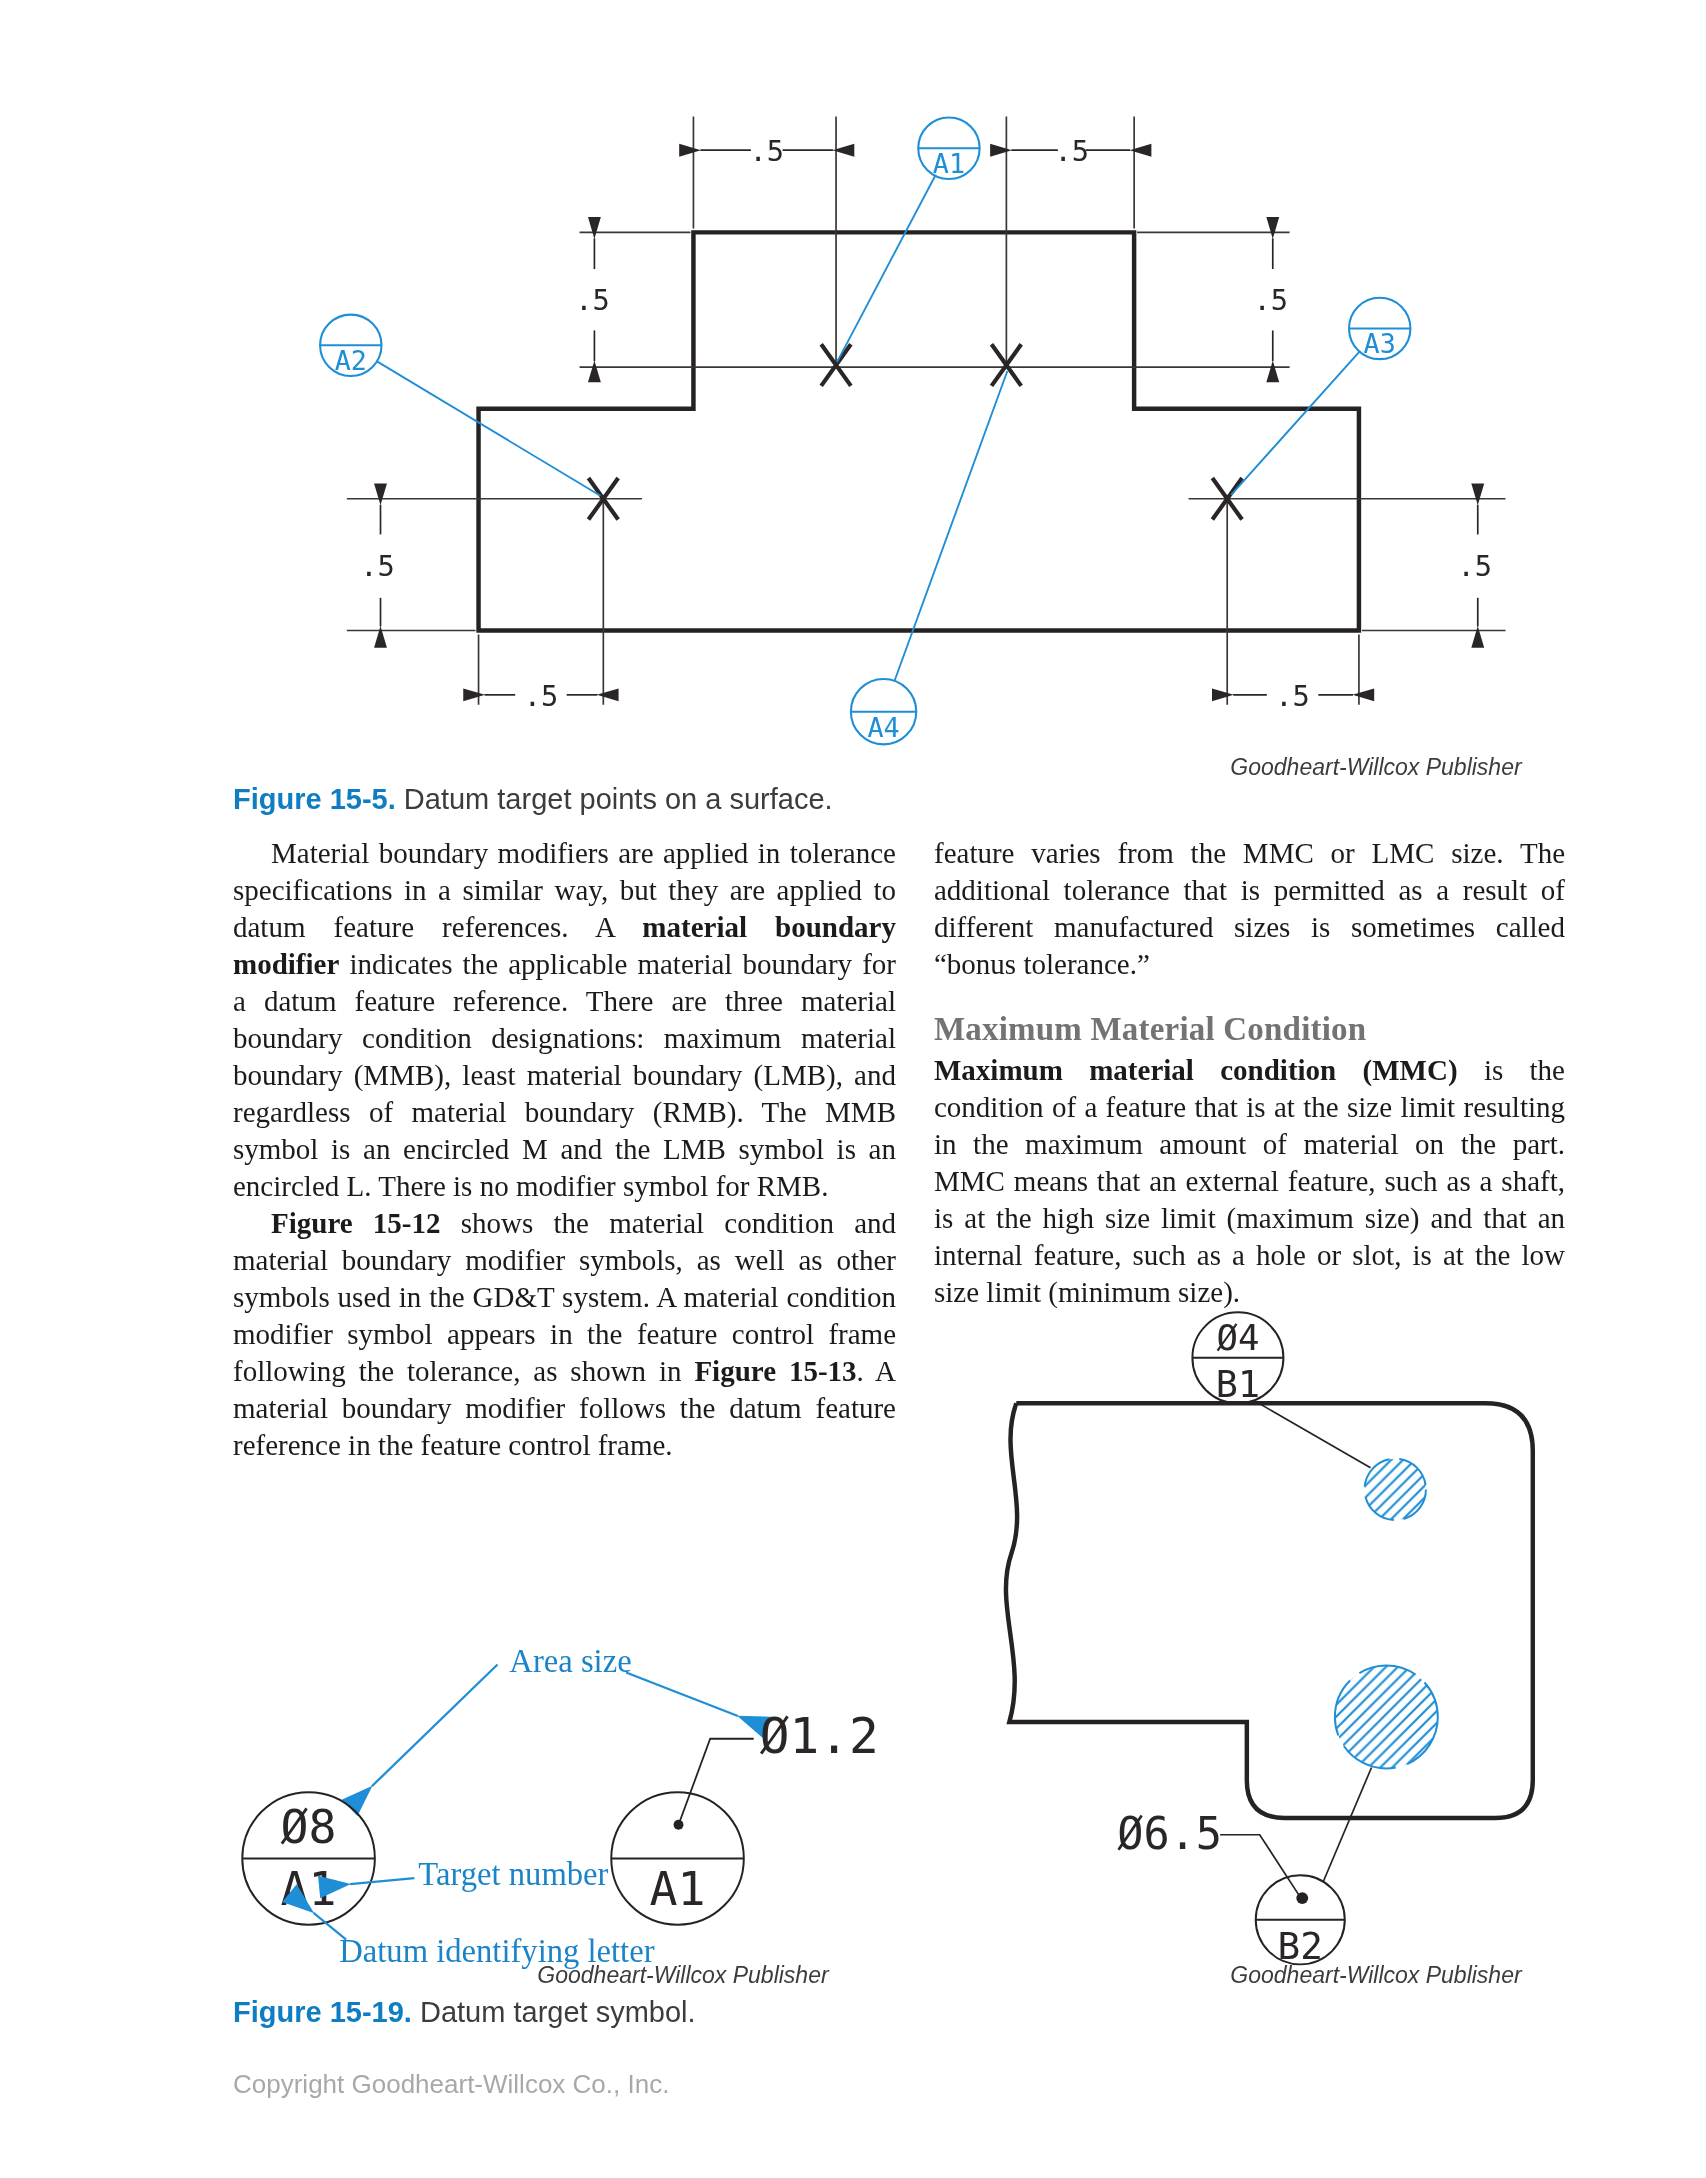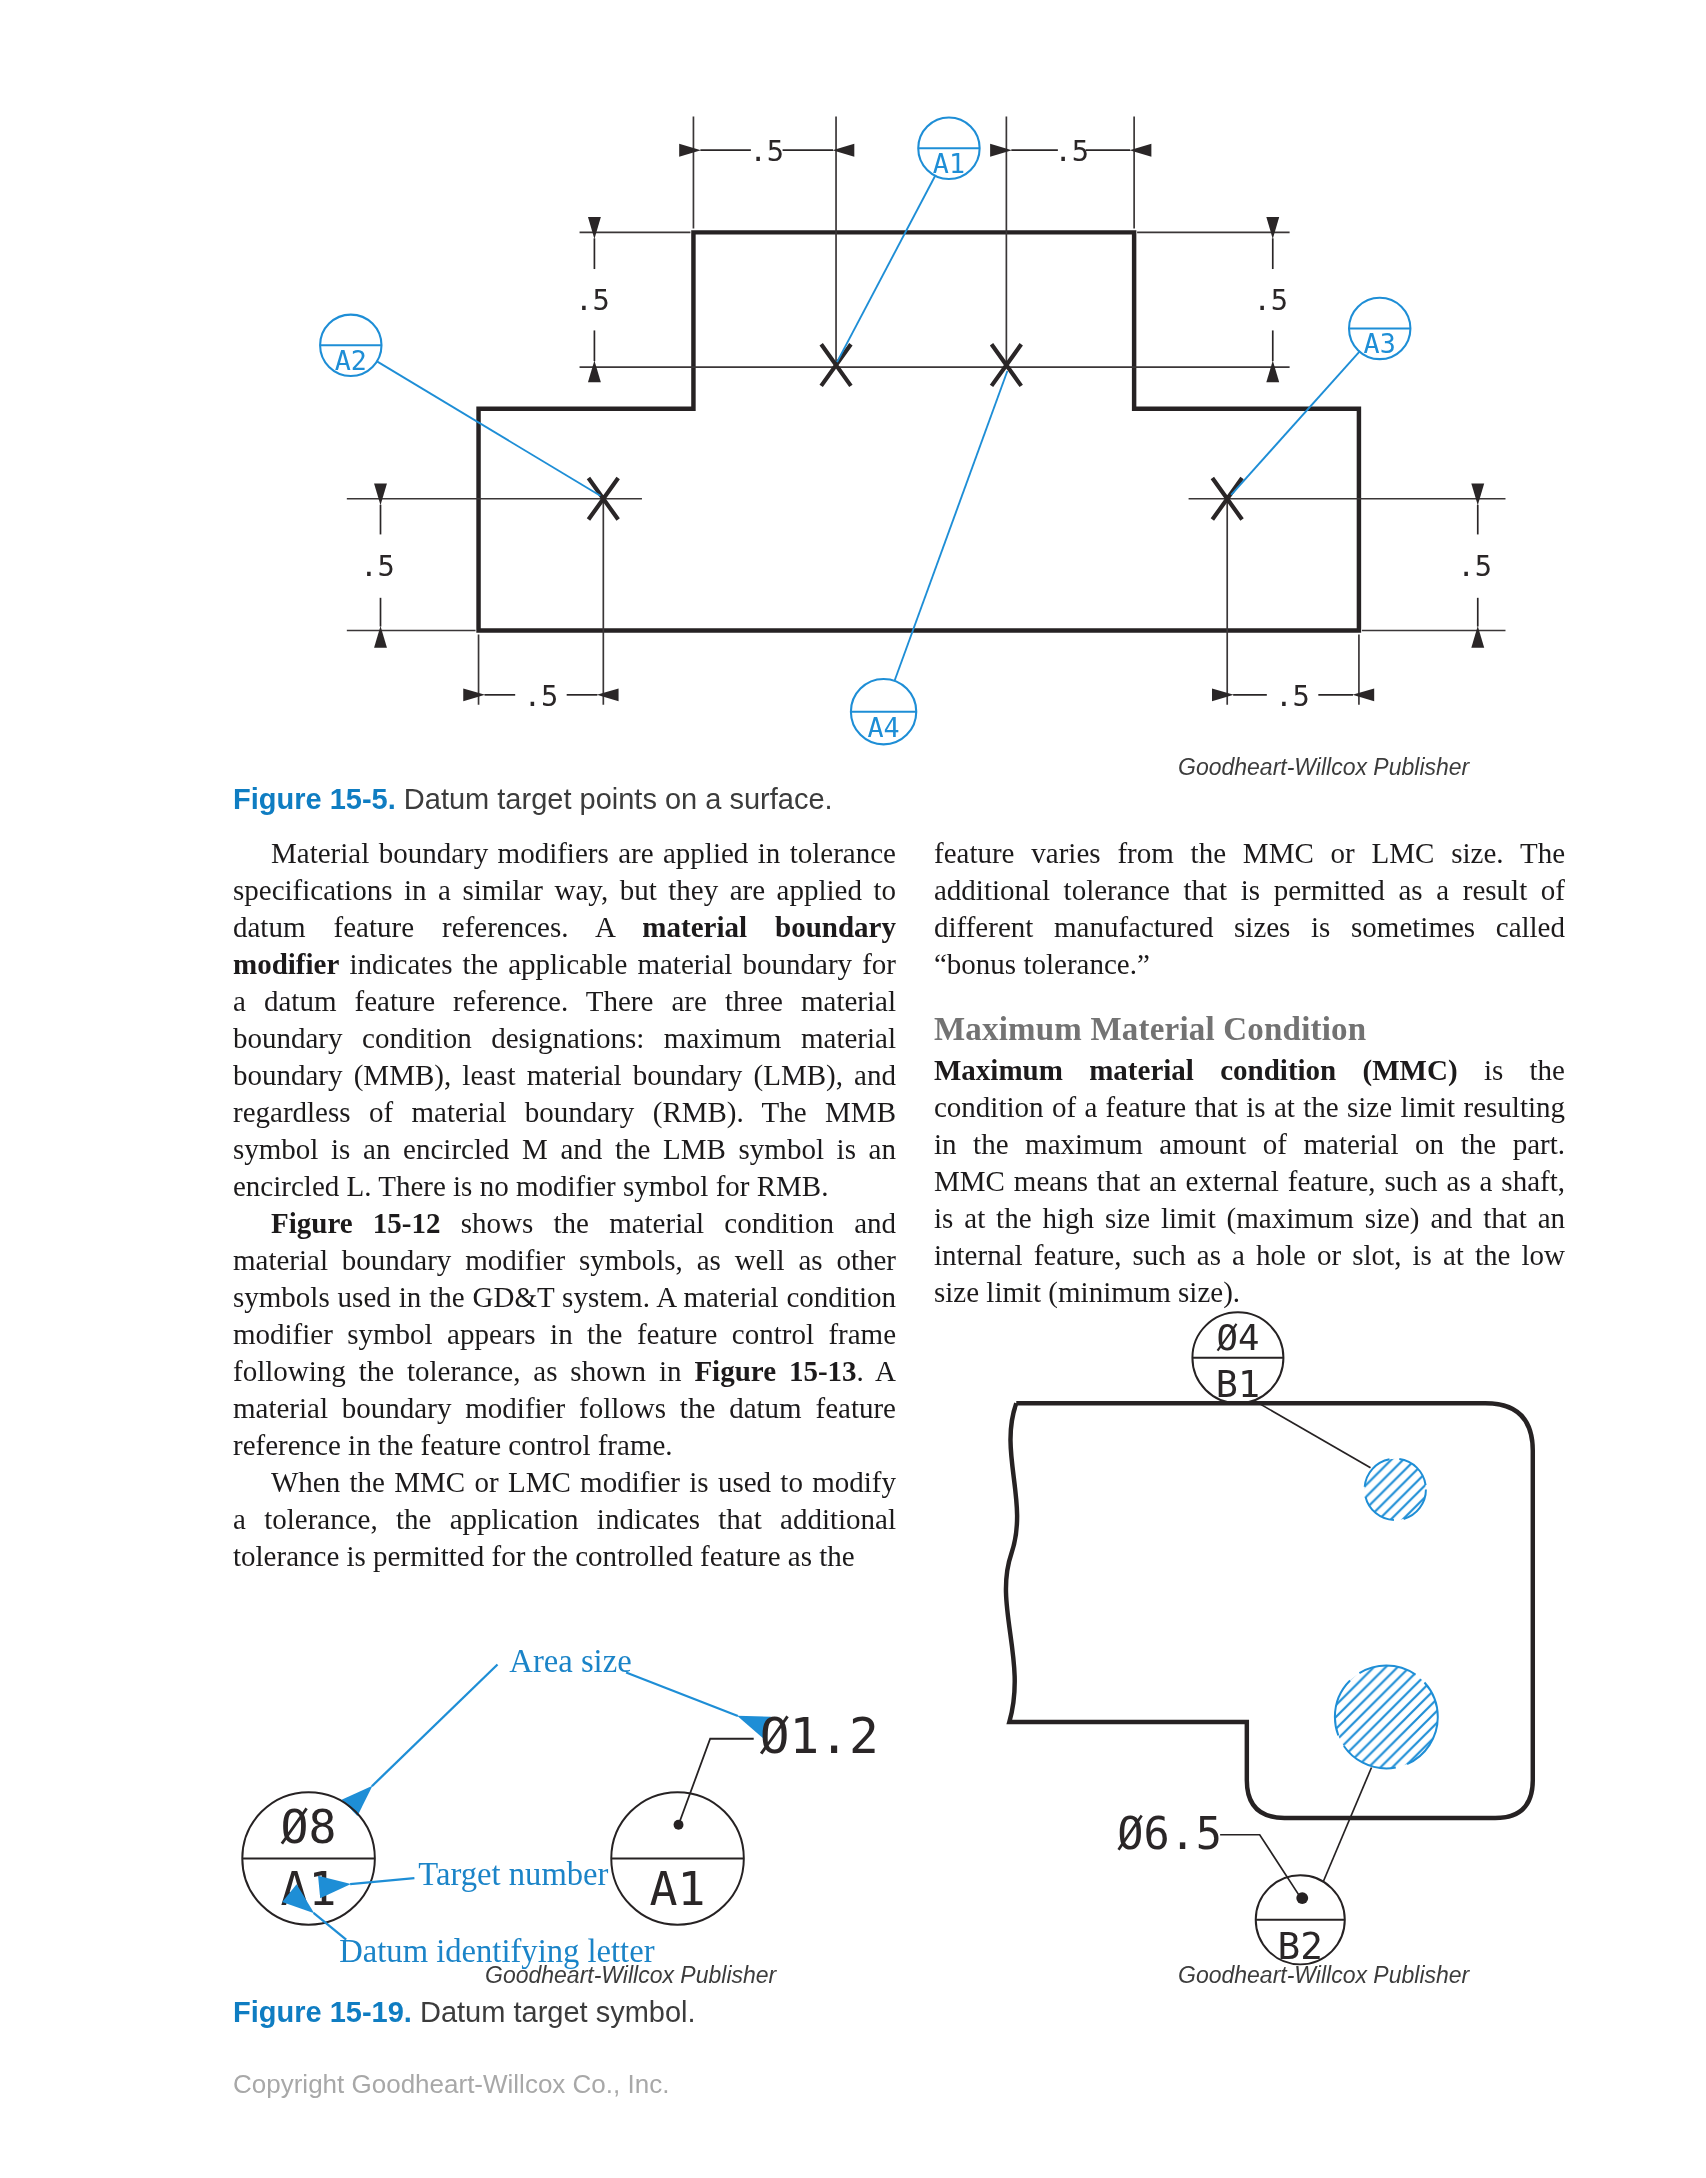--- a/index.html
+++ b/index.html
@@ -3,21 +3,21 @@
 <meta charset="utf-8">
 <style>
   html,body{margin:0;padding:0;background:#ffffff;}
   #page{position:relative;width:1707px;height:2178px;background:#ffffff;overflow:hidden;
         font-family:"Liberation Serif",serif;color:#1c1a1b;}
   .abs{position:absolute;}
   svg text{font-family:"DejaVu Sans Mono",monospace;fill:#2a2627;}
   svg .blue-t{fill:#1e8ed6;}
   svg .serif-t{font-family:"Liberation Serif",serif;fill:#1b84c8;}
   .credit{font-family:"Liberation Sans",sans-serif;font-style:italic;font-size:23px;color:#3c3c3c;
-          width:396px;text-align:left;}
+          width:396px;text-align:center;}
   .caption{font-family:"Liberation Sans",sans-serif;font-size:29px;color:#3c3c3c;}
   .caption b{color:#0f7dc2;font-weight:bold;}
   .col{position:absolute;top:835px;}
   .col p{margin:0;font-size:29px;line-height:37px;text-align:justify;}
   .col p.ind{text-indent:38px;}
   .col h2{font-family:Liberation Serif, serif;font-size:33px;line-height:40px;
           margin:26px 0 3px 0;color:#737373;letter-spacing:0.2px;}
   .bi{font-weight:bold;}
   .footer-left{font-family:"Liberation Sans",sans-serif;font-size:26px;color:#a8a8a8;}
   .footer-right{font-family:"Liberation Sans",sans-serif;font-size:26px;color:#1c1c1c;
@@ -113,21 +113,20 @@
   <div class="abs credit" style="left:1178px;top:754px">Goodheart-Willcox Publisher</div>
 
   <div class="abs caption" style="left:233px;top:783px;width:713px">
     <b>Figure 15-5.</b>
     <span>Datum target points on a surface.</span>
   </div>
 
   <div class="col" style="left:233px;width:663px">
     <p class="ind"><span>Material boundary modifiers are applied in tolerance specifications in a similar way, but they are applied to datum feature references. A </span><span class="bi">material boundary modifier</span><span> indicates the applicable material boundary for a datum feature reference. There are three material boundary condition designations: maximum material boundary (MMB), least material boundary (LMB), and regardless of material boundary (RMB). The MMB symbol is an encircled M and the LMB symbol is an encircled L. There is no modifier symbol for RMB.</span></p>
     <p class="ind"><b>Figure 15-12</b><span> shows the material condition and material boundary modifier symbols, as well as other symbols used in the GD&amp;T system. A material condition modifier symbol appears in the feature control frame following the tolerance, as shown in </span><b>Figure 15-13</b><span>. A material boundary modifier follows the datum feature reference in the feature control frame.</span></p>
-    <p class="ind"><span>When the MMC or LMC modifier is used to modify a tolerance, the application indicates that additional tolerance is permitted for the controlled feature as the</span></p>
   </div>
 
   <div class="col" style="left:934px;width:631px">
     <p><span>feature varies from the MMC or LMC size. The additional tolerance that is permitted as a result of different manufactured sizes is sometimes called “bonus tolerance.”</span></p>
     <h2>Maximum Material Condition</h2>
     <p><span class="bi">Maximum material condition (MMC)</span><span> is the condition of a feature that is at the size limit resulting in the maximum amount of material on the part. MMC means that an external feature, such as a shaft, is at the high size limit (maximum size) and that an internal feature, such as a hole or slot, is at the low size limit (minimum size).</span></p>
   </div>
 
   <svg class="abs" style="left:168px;top:1624px;width:752px;height:366px" viewBox="170 1640 760 370">
     <defs>

